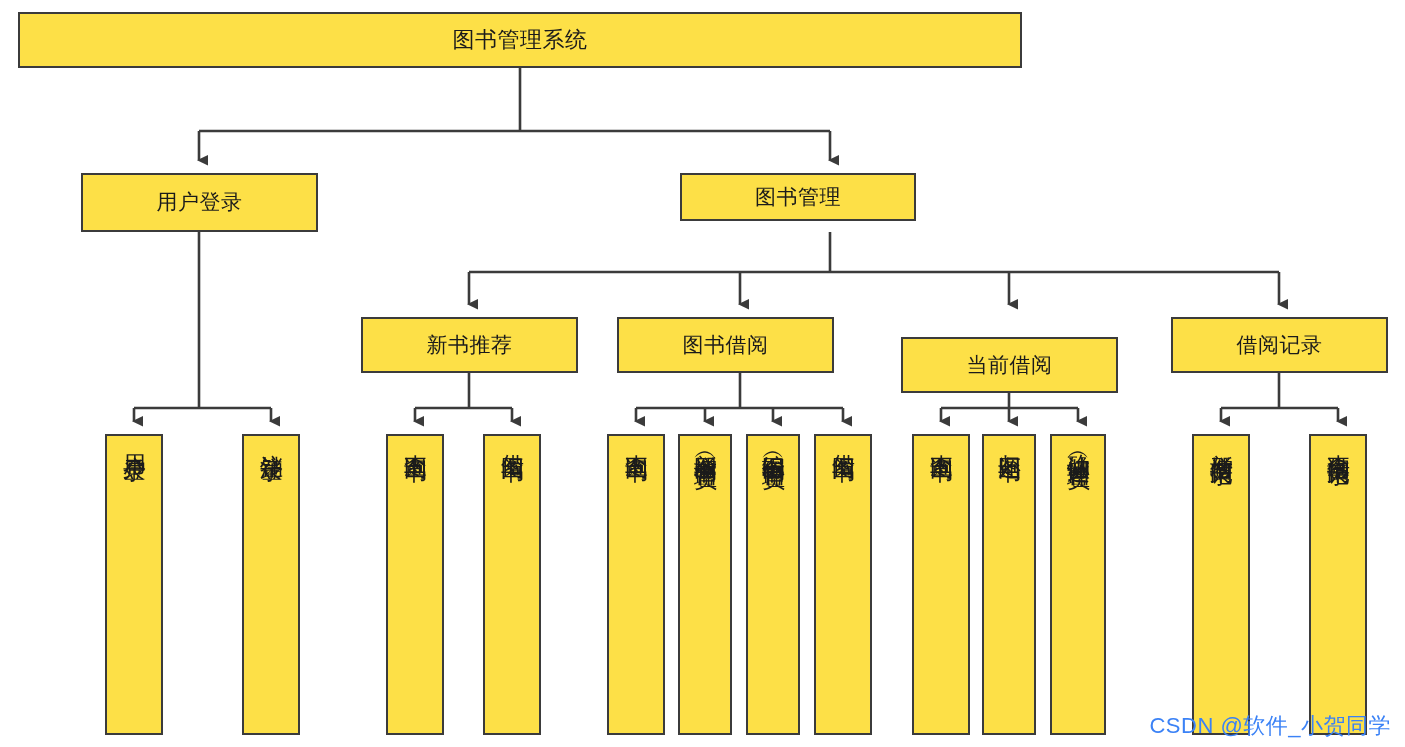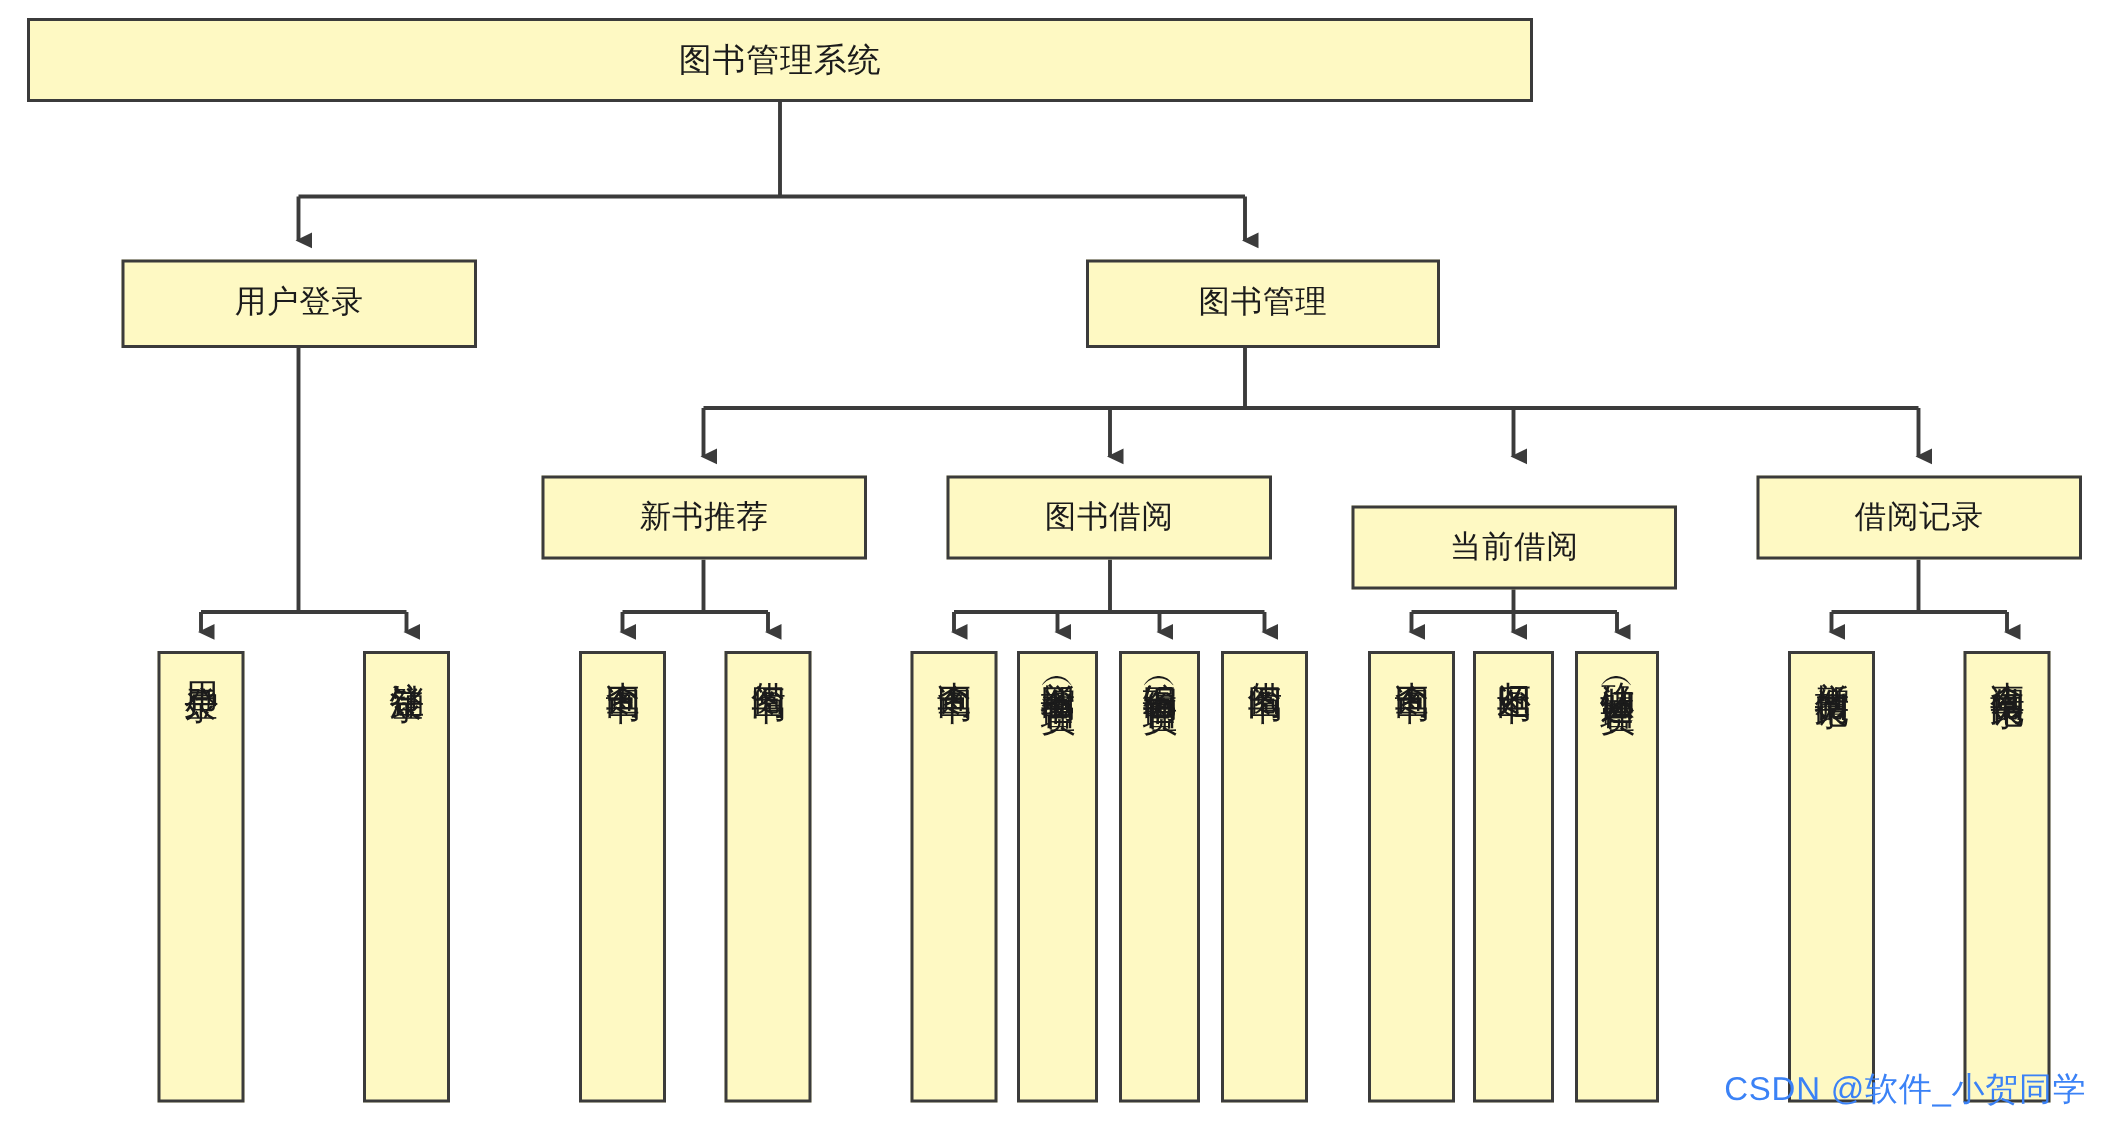--- a/index.html
+++ b/index.html
@@ -22,21 +22,21 @@
     left: 0;
     top: 0;
     width: 1405px;
     height: 747px;
     pointer-events: none;
   }
   .node {
     position: absolute;
     box-sizing: border-box;
     border: 2px solid #3b3b3b;
-    background: #fef9c3;
+    background: #fde047;
     display: flex;
     align-items: center;
     justify-content: center;
     color: #1b1b1b;
   }
   .node .label {
     display: block;
     text-align: center;
     line-height: 1.15;
   }
@@ -127,28 +127,28 @@
     </g>
   </svg>
 
   <div class="node horiz root" style="left:18px; top:12px; width:1004px; height:56px;">
     <span class="label">图书管理系统</span>
   </div>
 
   <div class="node horiz" style="left:81px; top:173px; width:237px; height:59px;">
     <span class="label">用户登录</span>
   </div>
-  <div class="node horiz" style="left:724px; top:173px; width:236px; height:59px;">
+  <div class="node horiz" style="left:680px; top:173px; width:236px; height:48px;">
     <span class="label">图书管理</span>
   </div>
 
   <div class="node horiz" style="left:361px; top:317px; width:217px; height:56px;">
     <span class="label">新书推荐</span>
   </div>
-  <div class="node horiz" style="left:631px; top:317px; width:217px; height:56px;">
+  <div class="node horiz" style="left:617px; top:317px; width:217px; height:56px;">
     <span class="label">图书借阅</span>
   </div>
   <div class="node horiz" style="left:901px; top:317px; width:217px; height:56px;margin-top:20px;">
     <span class="label">当前借阅</span>
   </div>
   <div class="node horiz" style="left:1171px; top:317px; width:217px; height:56px;align-items:center;">
     <span class="label">借阅记录</span>
   </div>
 
   <div class="node vert" style="left:105px; top:434px; width:58px; height:301px;">

